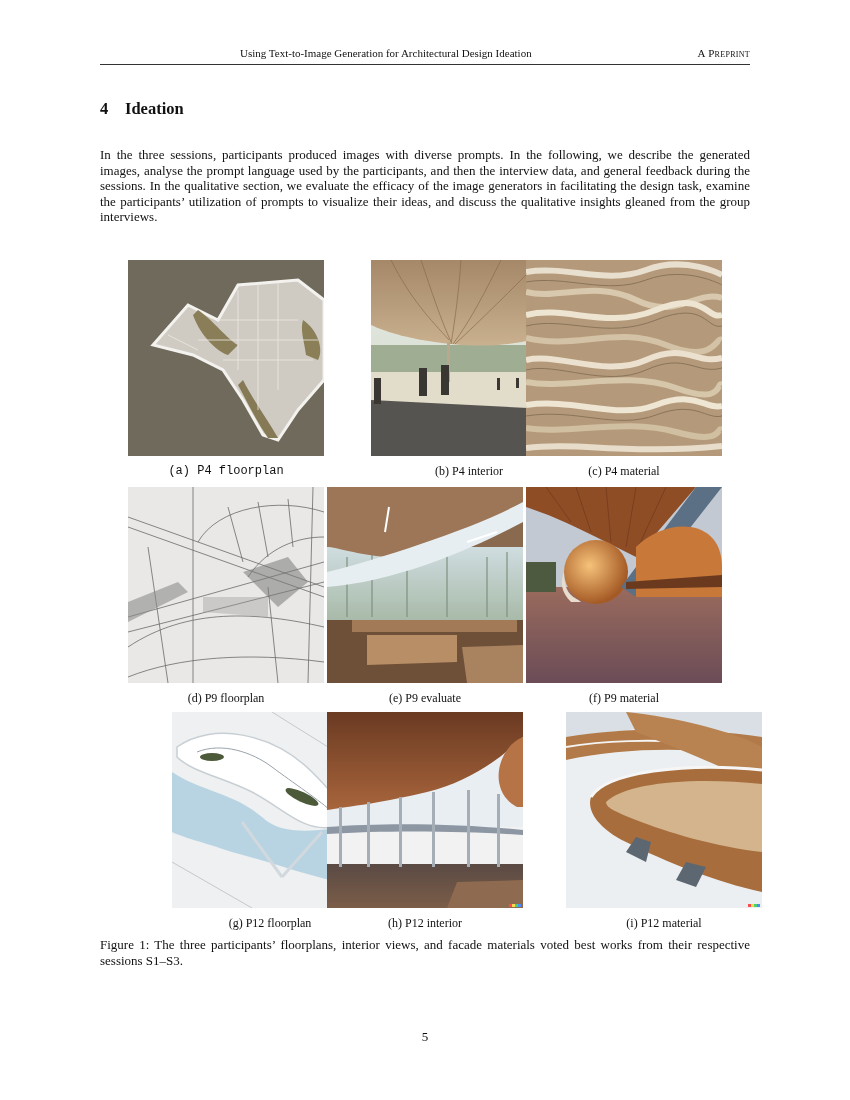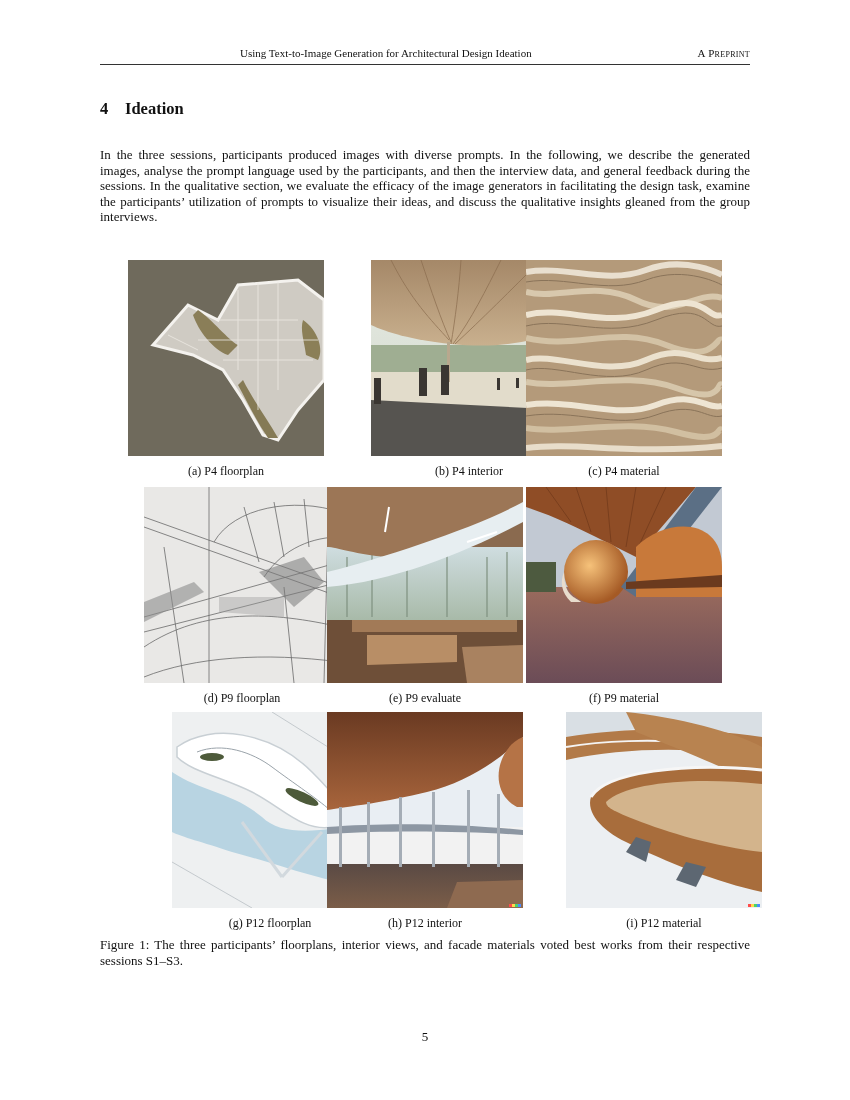--- a/index.html
+++ b/index.html
@@ -31,21 +31,21 @@
 </div>
 
 <div class="section-title">
   <span class="num">4</span><span>Ideation</span>
 </div>
 
 <div class="body-text">In the three sessions, participants produced images with diverse prompts. In the following, we describe the generated images, analyse the prompt language used by the participants, and then the interview data, and general feedback during the sessions. In the qualitative section, we evaluate the efficacy of the image generators in facilitating the design task, examine the participants’ utilization of prompts to visualize their ideas, and discuss the qualitative insights gleaned from the group interviews.</div>
 
 <div class="figure">
 
-  <div class="cell" style="left:0; top:0;">
+  <div class="cell" style="left:0; top:0;font-family:Liberation Mono, monospace;">
     <div class="img">
       <svg width="196" height="196" viewBox="0 0 196 196">
         <rect width="196" height="196" fill="#6f6a5c"></rect>
         <path d="M25 85 L60 45 L90 60 L110 25 L170 20 L196 40 L196 120 L170 150 L150 180 L135 175 L115 140 L95 110 L65 95 Z" fill="#cfcbc3" stroke="#f4f2ee" stroke-width="3"></path>
         <path d="M70 50 C85 60, 100 80, 110 85 L100 95 C85 90, 70 70, 65 55 Z" fill="#8a7e58"></path>
         <path d="M115 120 C125 140, 140 160, 150 178 L140 178 C128 160, 118 140, 110 125 Z" fill="#857a55"></path>
         <path d="M175 60 C190 70, 196 90, 190 100 L178 95 C176 80, 172 70, 175 60 Z" fill="#8b7f57"></path>
         <g stroke="#ece9e3" stroke-width="1" opacity="0.8">
           <line x1="110" y1="30" x2="110" y2="110"></line>
             <line x1="130" y1="22" x2="130" y2="150"></line>
@@ -118,21 +118,21 @@
           <path d="M0 22 C40 15, 80 35, 120 20 S196 25, 196 25"></path>
           <path d="M0 66 C40 56, 80 80, 130 60 S180 70, 196 66"></path>
           <path d="M0 110 C30 102, 80 128, 120 110 S170 115, 196 108"></path>
           <path d="M0 156 C50 148, 90 170, 130 155 S180 160, 196 156"></path>
         </g>
       </svg>
     </div>
     <div class="cap">(c) P4 material</div>
   </div>
 
-  <div class="cell" style="left:0; top:227px;margin-left:16px;">
+  <div class="cell" style="left:0; top:227px;">
     <div class="img">
       <svg width="196" height="196" viewBox="0 0 196 196">
         <rect width="196" height="196" fill="#e9e8e6"></rect>
         <g fill="none" stroke="#6a6a6a" stroke-width="0.8">
           <path d="M70 55 C90 20, 150 10, 196 25"></path>
             <path d="M120 90 C140 60, 170 50, 196 50"></path>
           <path d="M0 30 L196 100"></path>
             <path d="M0 40 L196 110"></path>
           <path d="M0 130 L196 75"></path>
             <path d="M0 145 L196 95"></path>

